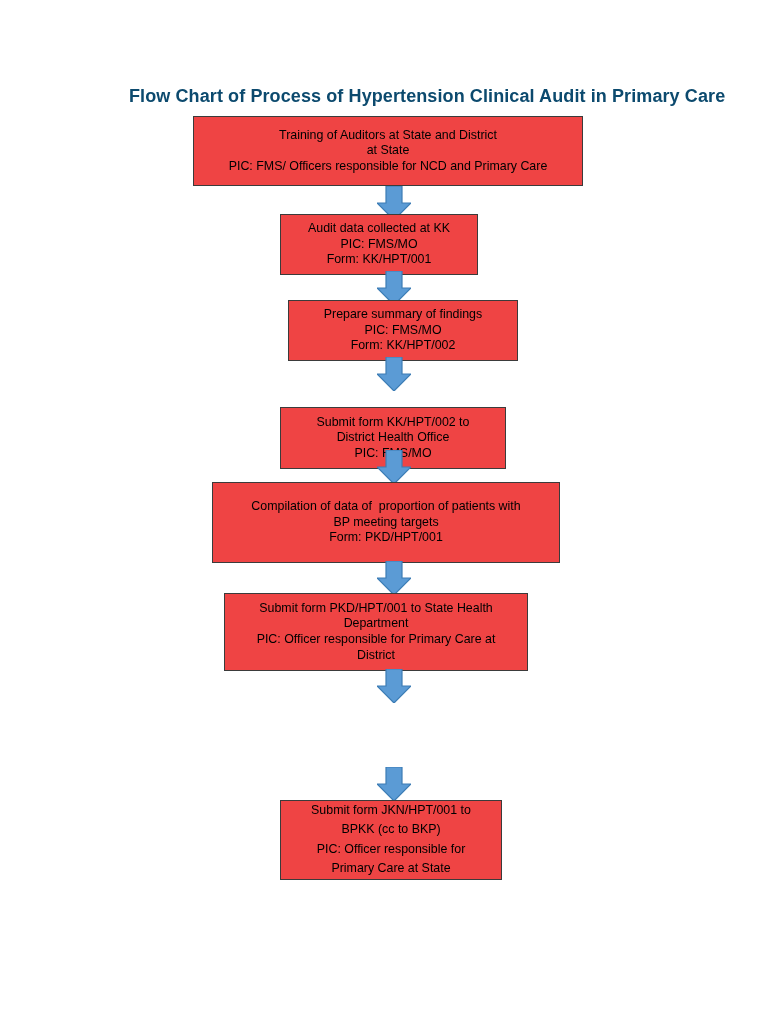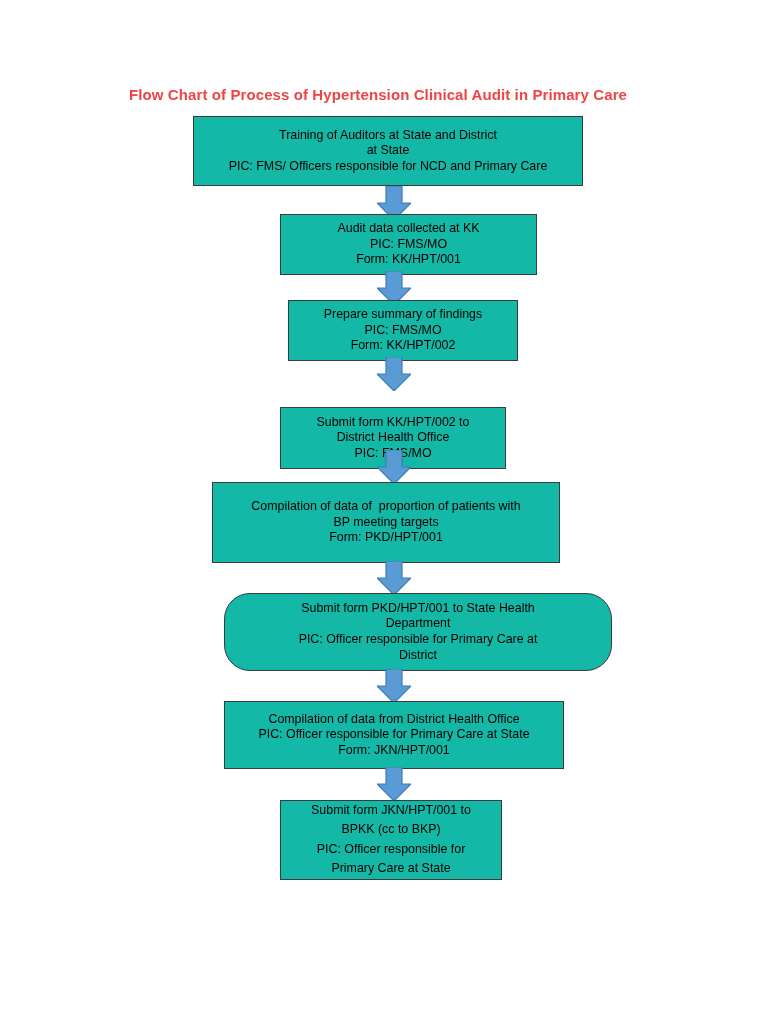--- a/index.html
+++ b/index.html
@@ -21,32 +21,32 @@
     position: absolute;
     left: 0; top: 0;
     width: 768px;
     height: 1024px;
   }
 
   .chart-title {
     position: absolute;
     left: 129px;
     top: 86px;
-    font-size: 15px;
+    font-size: 18px;
     font-weight: bold;
     letter-spacing: 0.1px;
     white-space: nowrap;
-    color: #ef4444;
+    color: #0c4a6e;
   }
 
   
   .node {
     position: absolute;
     box-sizing: border-box;
-    background: #14b8a6;
+    background: #ef4444;
     border: 1.2px solid #3b3b3b;
     display: flex;
     flex-direction: column;
     align-items: center;
     justify-content: center;
     text-align: center;
     font-size: 12.4px;
     line-height: 15.6px;
     color: #000000;
     padding: 2px 6px;
@@ -77,21 +77,21 @@
     <span class="ln">at State</span>
     <span class="ln">PIC: FMS/ Officers responsible for NCD and Primary Care</span>
   </div>
 
   <div class="arrow" style="left:377px; top:186px;">
     <svg viewBox="0 0 34 34" xmlns="http://www.w3.org/2000/svg" aria-hidden="true">
       <polygon points="9,0 25,0 25,17 34,17 17,34 0,17 9,17" fill="#5b9bd5" stroke="#3c7cb5" stroke-width="1.2"></polygon>
     </svg>
   </div>
 
-  <div class="node" style="left:280px; top:214px; width:257px; height:61px;">
+  <div class="node" style="left:280px; top:214px; width:198px; height:61px;">
     <span class="ln">Audit data collected at KK</span>
     <span class="ln">PIC: FMS/MO</span>
     <span class="ln">Form: KK/HPT/001</span>
   </div>
 
   <div class="arrow" style="left:377px; top:271px;">
     <svg viewBox="0 0 34 34" xmlns="http://www.w3.org/2000/svg" aria-hidden="true">
       <polygon points="9,0 25,0 25,17 34,17 17,34 0,17 9,17" fill="#5b9bd5" stroke="#3c7cb5" stroke-width="1.2"></polygon>
     </svg>
   </div>
@@ -125,38 +125,33 @@
     <span class="ln">BP meeting targets</span>
     <span class="ln">Form: PKD/HPT/001</span>
   </div>
 
   <div class="arrow" style="left:377px; top:561px;">
     <svg viewBox="0 0 34 34" xmlns="http://www.w3.org/2000/svg" aria-hidden="true">
       <polygon points="9,0 25,0 25,17 34,17 17,34 0,17 9,17" fill="#5b9bd5" stroke="#3c7cb5" stroke-width="1.2"></polygon>
     </svg>
   </div>
 
-  <div class="node" style="left:224px; top:593px; width:388px; height:78px;border-radius:26px;">
+  <div class="node" style="left:224px; top:593px; width:304px; height:78px;">
     <span class="ln">Submit form PKD/HPT/001 to State Health</span>
     <span class="ln">Department</span>
     <span class="ln">PIC: Officer responsible for Primary Care at</span>
     <span class="ln">District</span>
   </div>
 
   <div class="arrow" style="left:377px; top:669px;">
     <svg viewBox="0 0 34 34" xmlns="http://www.w3.org/2000/svg" aria-hidden="true">
       <polygon points="9,0 25,0 25,17 34,17 17,34 0,17 9,17" fill="#5b9bd5" stroke="#3c7cb5" stroke-width="1.2"></polygon>
     </svg>
   </div>
 
-  <div class="node" style="left:224px; top:701px; width:340px; height:68px;">
-    <span class="ln">Compilation of data from District Health Office</span>
-    <span class="ln">PIC: Officer responsible for Primary Care at State</span>
-    <span class="ln">Form: JKN/HPT/001</span>
-  </div>
 
   <div class="arrow" style="left:377px; top:767px;">
     <svg viewBox="0 0 34 34" xmlns="http://www.w3.org/2000/svg" aria-hidden="true">
       <polygon points="9,0 25,0 25,17 34,17 17,34 0,17 9,17" fill="#5b9bd5" stroke="#3c7cb5" stroke-width="1.2"></polygon>
     </svg>
   </div>
 
   <div class="node" style="left:280px; top:800px; width:222px; height:80px;justify-content:space-between;">
     <span class="ln">Submit form JKN/HPT/001 to</span>
     <span class="ln">BPKK (cc to BKP)</span>

